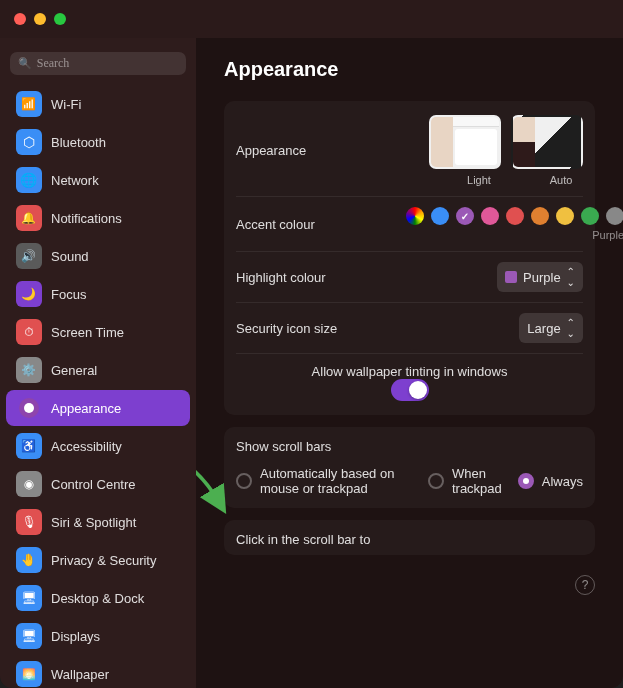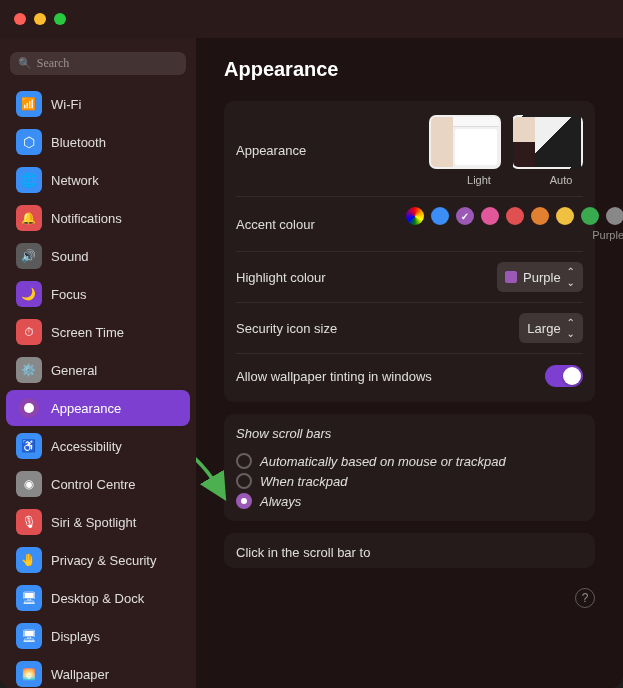--- a/index.html
+++ b/index.html
@@ -125,20 +125,21 @@
     .setting-row {
       display: flex;
       align-items: center;
       padding: 10px 0;
       border-bottom: 1px solid rgba(255,255,255,0.07);
       min-height: 44px;
     }
 
     .setting-row:last-child {
       border-bottom: none;
+      flex-direction: column;
     }
 
     .setting-label {
       font-size: 13px;
       color: rgba(255,255,255,0.85);
       min-width: 170px;
       flex-shrink: 0;
     }
 
     .setting-control {
@@ -320,22 +321,22 @@
     .section-block {
       background: rgba(255,255,255,0.04);
       border-radius: 10px;
       padding: 4px 12px;
       margin-bottom: 12px;
     }
 
     
     .radio-group {
       display: flex;
-      flex-direction: column;
-      gap: 4px;
+      flex-direction: row;
+      gap: 16px;
       padding: 8px 0;
     }
 
     .radio-item {
       display: flex;
       align-items: center;
       gap: 8px;
       cursor: pointer;
     }
 
@@ -596,21 +597,21 @@
         </div>
 
         <div class="setting-row">
           <span class="setting-label">Allow wallpaper tinting in windows</span>
           <div class="setting-control">
             <div class="toggle"></div>
           </div>
         </div>
       </div>
 
-      <div class="section-block" style="position:relative;font-style:italic;">
+      <div class="section-block" style="position:relative;">
 
         <svg width="80" height="70" style="position:absolute;left:-70px;top:20px;pointer-events:none;" viewBox="0 0 80 70">
           <defs>
             <marker id="arrowhead" markerWidth="8" markerHeight="8" refX="4" refY="4" orient="auto">
               <polygon points="0 0, 8 4, 0 8" fill="#4caf50"></polygon>
             </marker>
           </defs>
           <path d="M 10 10 C 30 10, 50 30, 65 55" stroke="#4caf50" stroke-width="3.5" fill="none" marker-end="url(#arrowhead)"></path>
         </svg>
 

